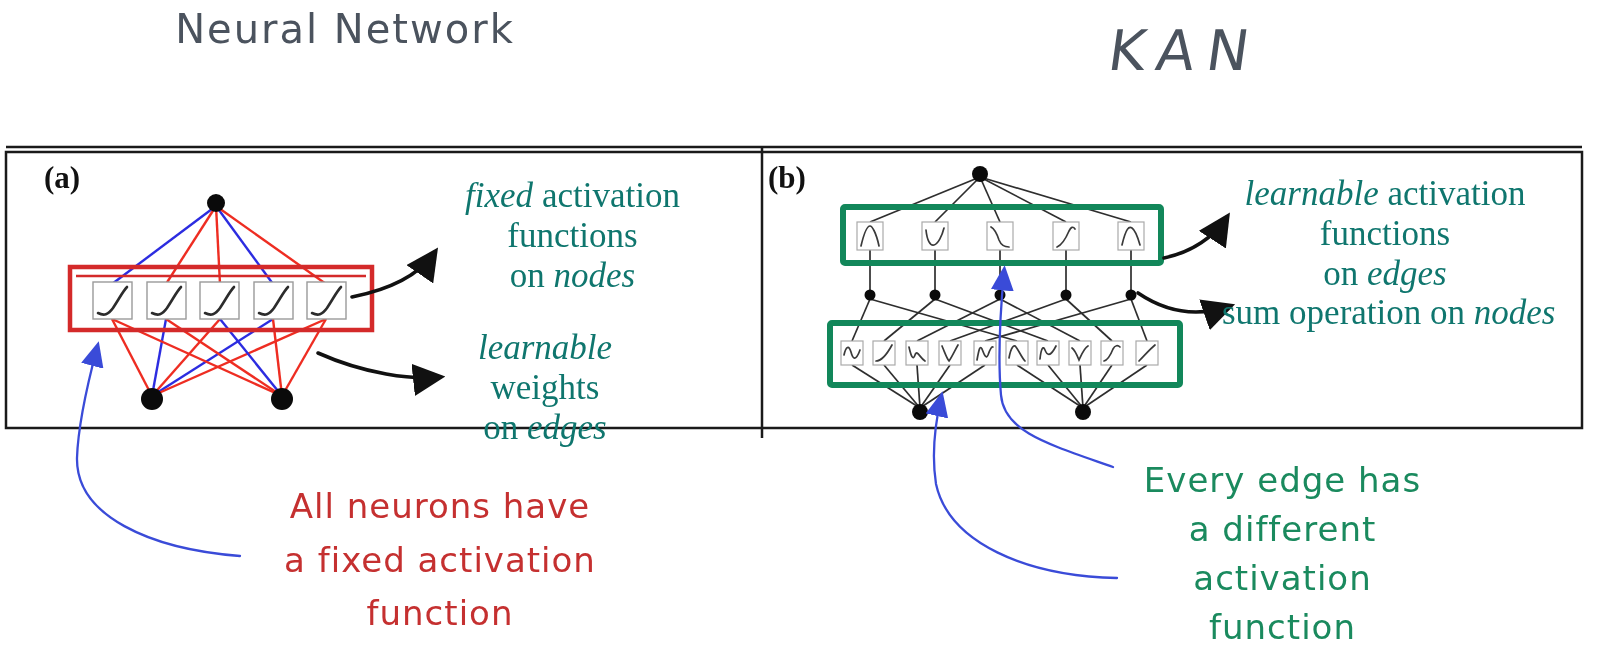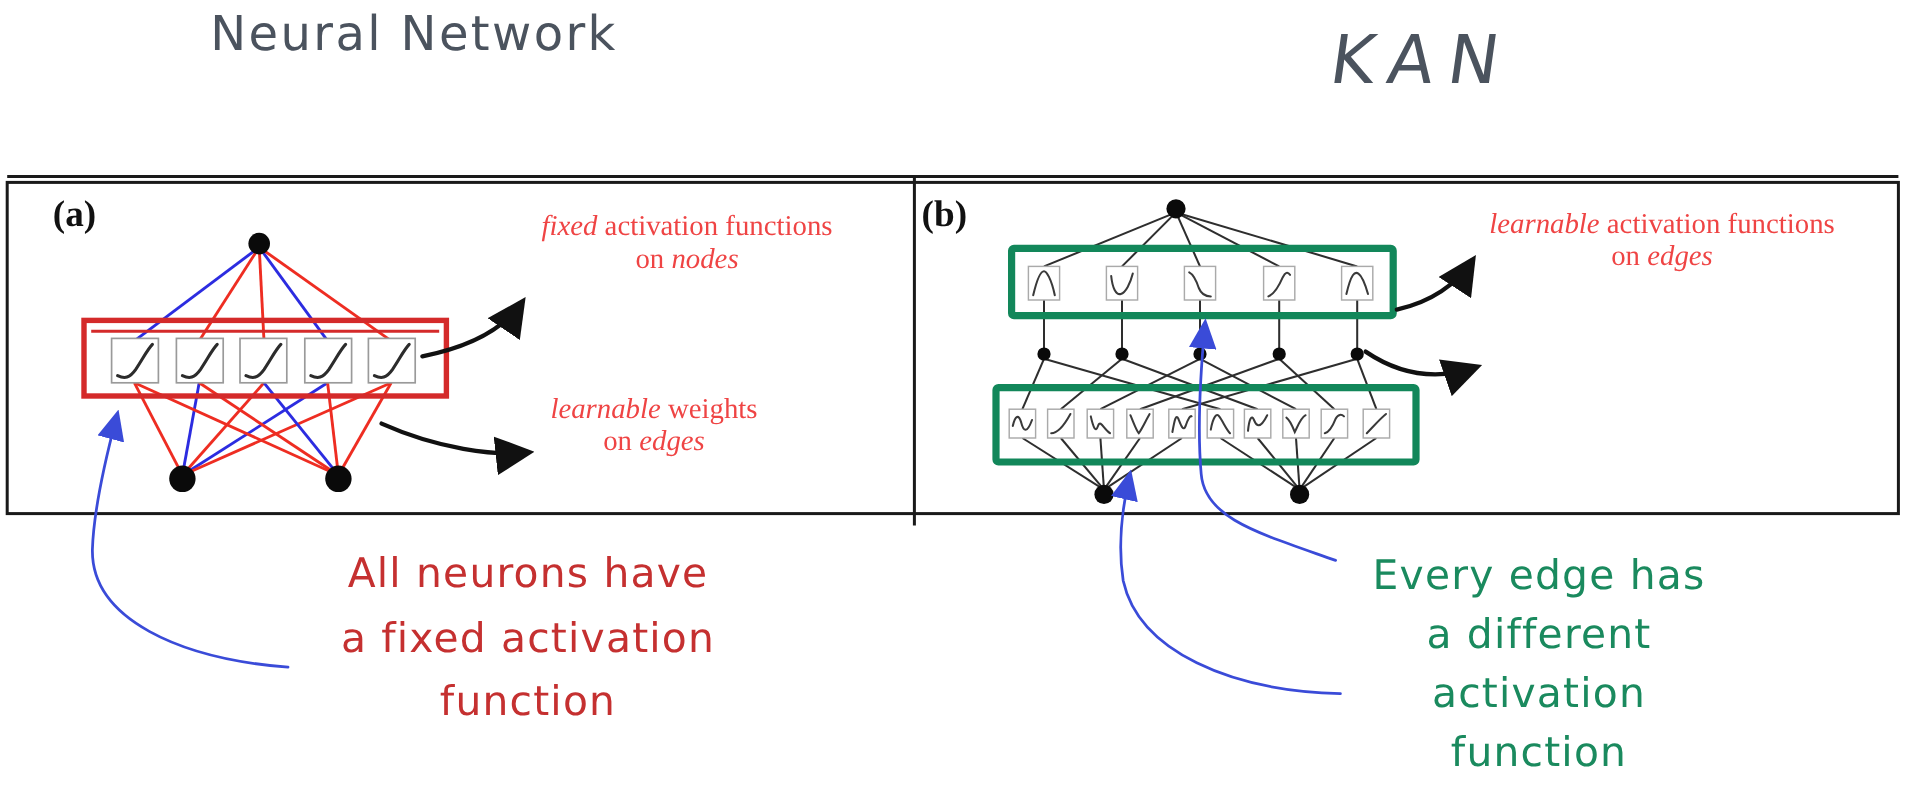--- a/index.html
+++ b/index.html
@@ -23,25 +23,25 @@
   .pen{stroke:var(--c-blue-pen);stroke-width:2.3;fill:none;stroke-linecap:round;}
   .mh-k{fill:#111;}
   .mh-b{fill:var(--c-blue-pen);}
 
   
   .abs{position:absolute;}
   .title{color:var(--c-title-gray);font-size:40px;letter-spacing:2px;
          text-align:center;white-space:nowrap;}
   .title-kan{font-size:56px;letter-spacing:12px;transform:skewX(-8deg);}
   .plabel{font-family:"Liberation Serif",serif;font-weight:bold;font-size:31px;color:#111;}
-  .cap{font-family:"Liberation Serif",serif;font-size:24px;color:#ef4444;
+  .cap{font-family:"Liberation Serif",serif;font-size:35px;color:#0f766e;
        line-height:1.14;text-align:center;}
   .cap .it{font-style:italic;}
   .note{font-size:34px;text-align:center;white-space:pre-line;letter-spacing:1px;}
-  .note-red{color:var(--c-red-marker);line-height:1.58;}
+  .note-red{color:var(--c-red-marker);line-height:1.58;margin-top:28px;}
   .note-green{color:var(--c-green);line-height:1.44;}
 </style>
 </head>
 <body>
 
 <div id="stage">
 
   <svg id="fig-svg" width="1600" height="662" viewBox="0 0 1600 662">
     <defs>
       <marker id="mk" orient="auto" markerWidth="9" markerHeight="9" refX="7.5" refY="4.5">
@@ -262,20 +262,23 @@
   <div class="abs cap" style="left:420px;top:328px;width:250px;">
     <span class="it">learnable</span><span> weights</span><br>
     <span>on </span><span class="it">edges</span>
   </div>
 
   <div class="abs cap" style="left:1190px;top:174px;width:390px;">
     <span class="it">learnable</span><span> activation functions</span><br>
     <span>on </span><span class="it">edges</span>
   </div>
 
+  <div class="abs cap" style="left:1222px;top:293px;width:370px;text-align:left;">
+    <span>sum operation on </span><span class="it">nodes</span>
+  </div>
 
   <div class="abs note note-red" style="left:245px;top:452px;width:390px;">All neurons have
 a fixed activation
 function</div>
 
   <div class="abs note note-green" style="left:1095px;top:442px;width:375px;margin-top:14px;">Every edge has
 a different
 activation
 function</div>
 

